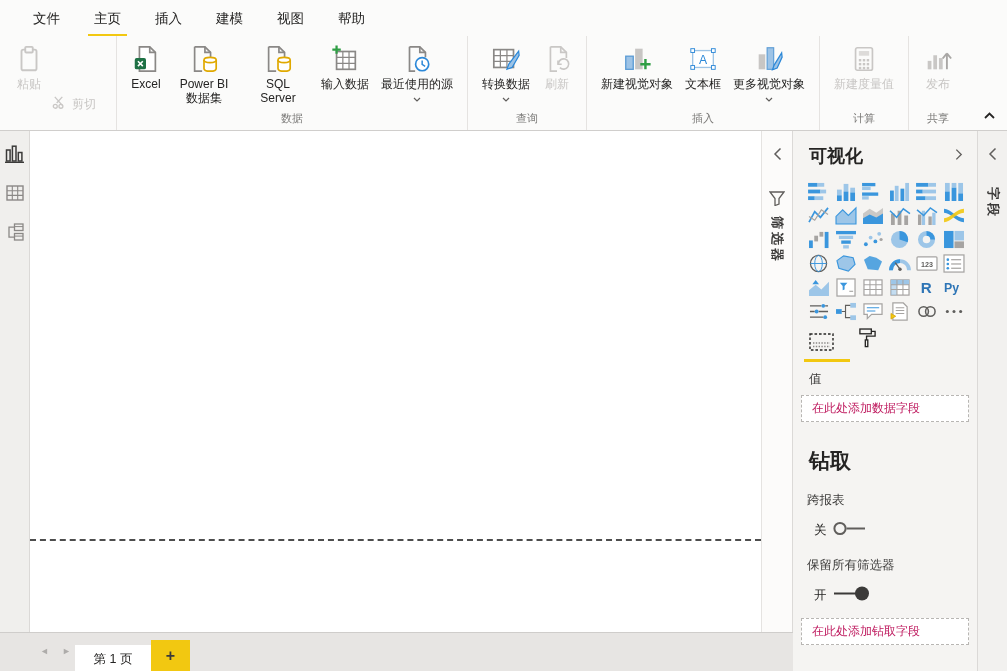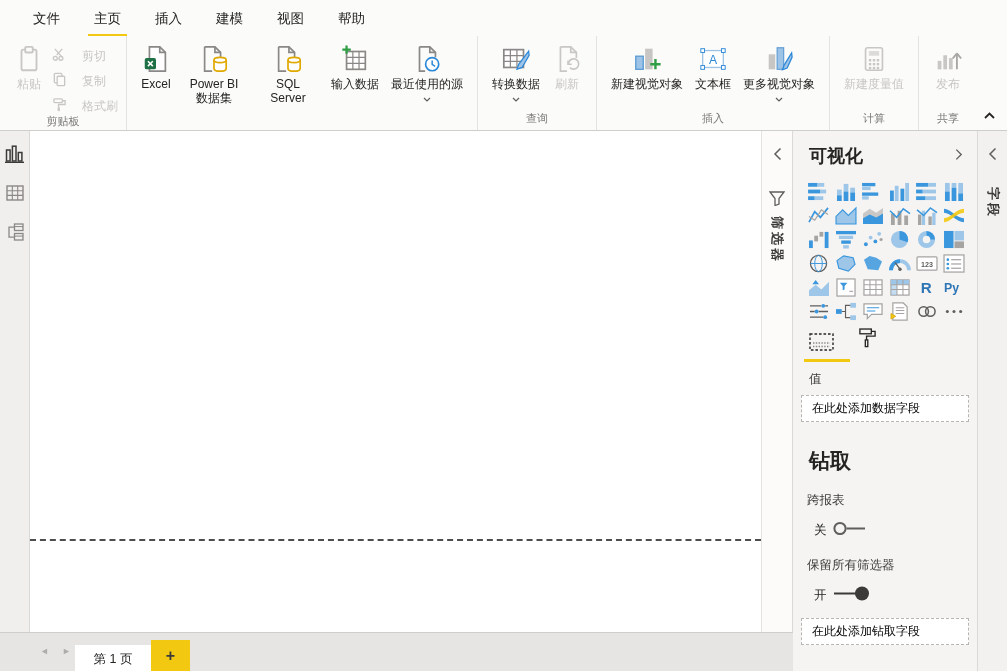--- a/index.html
+++ b/index.html
@@ -20,21 +20,21 @@
   .rgroup + .rgroup { border-left:1px solid #e5e3e1; }
   .rbuttons { flex:1; display:flex; align-items:flex-start; padding-top:4px; }
   .rlabel { height:18px; text-align:center; font-size:11px; color:#7a7977; line-height:13px; }
   .rbtn { display:flex; flex-direction:column; align-items:center; padding:1px 6px; font-size:12px;
           white-space:nowrap; text-align:center; line-height:14px; cursor:default; }
   .rbtn .ricon { height:36px; display:flex; align-items:center; justify-content:center; }
   .rbtn.wrap { white-space:normal; max-width:62px; }
   .rbtn.disabled { color:#c8c6c4; }
   .chev { margin-top:1px; height:6px; }
   .smallcol { display:flex; flex-direction:column; gap:7px; padding-top:7px; margin-left:2px; }
-  .sbtn { display:flex; align-items:flex-end; gap:15px; font-size:12px; }
+  .sbtn { display:flex; align-items:flex-end; gap:5px; font-size:12px;margin-top:48px; }
   .sbtn.disabled { color:#c8c6c4; }
   .ribbon-collapse { position:absolute; right:12px; bottom:7px; cursor:default; }
 
   
   .sidebar { position:absolute; left:0; top:131px; width:30px; height:540px; background:#f0efed;
              border-right:1px solid #dbd9d7; box-sizing:border-box; }
   .side-icon { width:29px; height:30px; display:flex; align-items:center; justify-content:center; margin-top:9px; }
   .side-icon:first-child { margin-top:8px; }
 
   
@@ -56,21 +56,21 @@
   .viz-panel { position:absolute; left:793px; top:131px; width:184px; height:540px; background:#f5f4f2; box-sizing:border-box; }
   .panel-header { display:flex; justify-content:space-between; align-items:center; padding:13px 14px 0 16px; }
   .panel-title { font-size:18px; font-weight:700; color:#252423; }
   .gallery { margin:11px 0 0 12px; width:166px; display:flex; flex-wrap:wrap; }
   .gicon { width:27px; height:24px; display:flex; align-items:center; justify-content:center; cursor:default; }
   .pane-tabs { margin:9px 0 0 16px; display:flex; gap:24px; align-items:flex-end; height:30px; }
   .ptab { position:relative; padding-bottom:7px; cursor:default; }
   .ptab.active::after { content:""; position:absolute; left:-5px; width:46px; height:3.5px; background:#f2c811; bottom:0; }
   .values-label { margin:9px 0 0 16px; font-size:12.5px; color:#3b3a39; }
   .well { margin:7px 8px 0; height:27px; background:#ffffff; border:1px dashed #b8b6b3;
-          font-size:12px; color:#000000; line-height:25px; padding-left:10px; box-sizing:border-box; cursor:default; }
+          font-size:12px; color:#be185d; line-height:25px; padding-left:10px; box-sizing:border-box; cursor:default; }
   .drill-title { margin:25px 0 0 16px; font-size:21px; font-weight:700; }
   .sub-label { margin:17px 0 0 14px; font-size:12.5px; color:#3b3a39; }
   .toggle-row { margin:11px 0 0 21px; display:flex; align-items:center; gap:5px; font-size:12.5px; color:#252423; }
   .well.drill { margin-top:13px; }
 
   
   .bottombar { position:absolute; left:0; top:632px; width:793px; height:39px; background:#e7e5e3;
                border-top:1px solid #cfcdcb; box-sizing:border-box; }
   .nav-arrow { position:absolute; top:13px; font-size:9px; color:#aeacaa; cursor:default; }
   .nav-prev { left:40px; } .nav-next { left:62px; }
@@ -187,20 +187,21 @@
                 <circle cx="21.5" cy="21.5" r="7" fill="#fff" stroke="#2b88d8" stroke-width="1.8"></circle>
                 <path d="M21.5 17.5 v4.3 l3.2 2" fill="none" stroke="#2b88d8" stroke-width="1.6"></path>
               </svg>
             </span>
             <span>最近使用的源</span>
             <span class="chev"><svg width="8" height="6" viewBox="0 0 8 6">
                 <path d="M1 1 L4 4 L7 1" fill="none" stroke="#605e5c" stroke-width="1.2"></path>
               </svg></span>
           </div>
         </div>
+        <div class="rlabel">数据</div>
       </div>
       <div class="rgroup">
         <div class="rbuttons">
           <div class="rbtn">
             <span class="ricon">
               <svg width="30" height="30" viewBox="0 0 32 32">
                 <rect x="3" y="6" width="21" height="19" fill="#fff" stroke="#8a8886" stroke-width="1.8"></rect>
                 <path d="M3 12.3 h21 M3 18.6 h21 M10 6 v19 M17 6 v19" stroke="#8a8886" stroke-width="1.3"></path>
                 <path d="M29.5 7.5 L19 21.5 l-2 5.5 5.5 -2 L30 12 z" fill="#9dc3e6" stroke="#2b88d8" stroke-width="1.3"></path>
               </svg>

